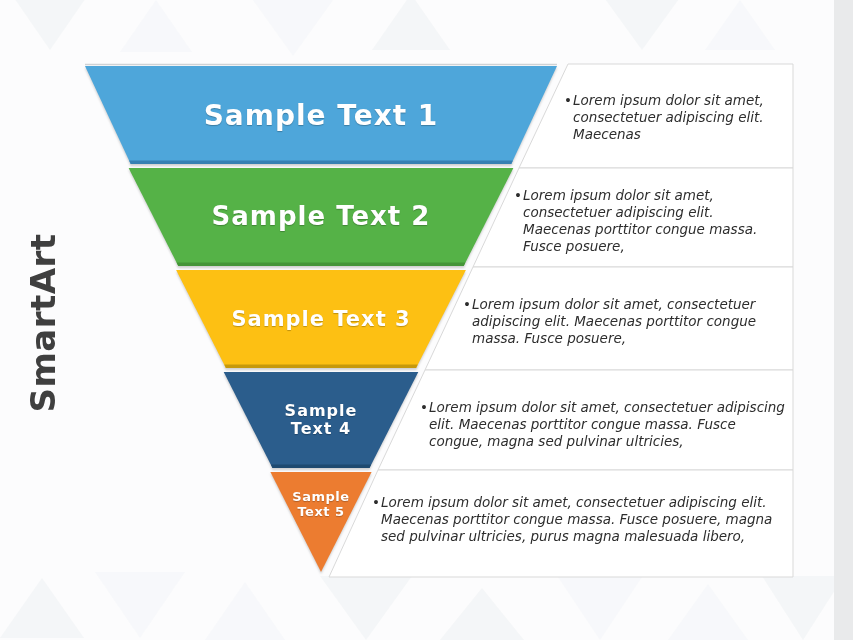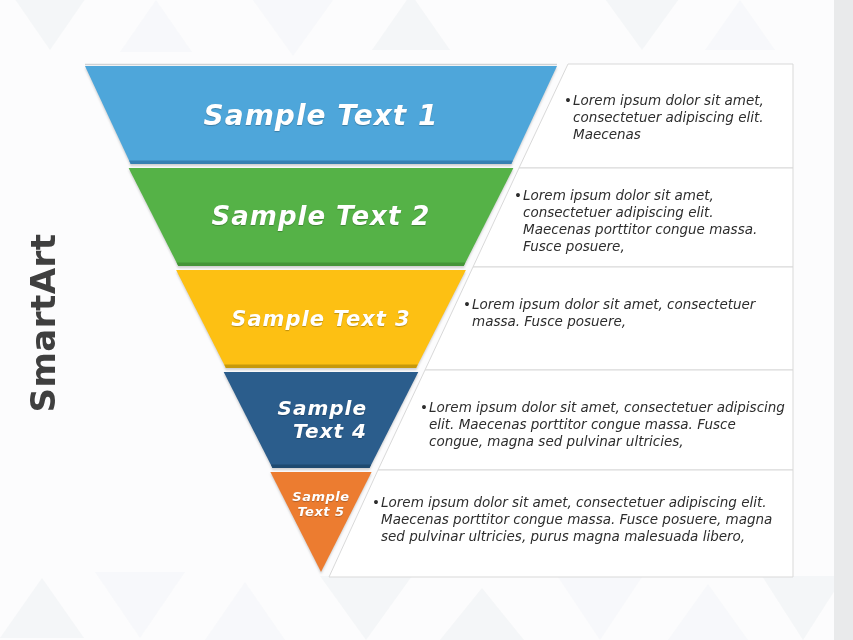--- a/index.html
+++ b/index.html
@@ -15,25 +15,25 @@
   .tri.lite{background:#f5f7f9;}
 
   .right-strip{position:absolute;top:0;right:0;width:19px;height:640px;background:#e9eaeb;}
 
   .diagram-svg{position:absolute;left:0;top:0;}
   .note-box{fill:#ffffff;stroke:#d9d9d9;stroke-width:1;}
   .seg{filter:drop-shadow(0 2px 1px rgba(90,90,90,.28));}
 
   .funnel-label{position:absolute;transform:translate(-50%,-50%);color:#ffffff;
       font-weight:bold;text-align:center;letter-spacing:1px;line-height:1.15;
-      text-shadow:0 1px 1px rgba(0,0,0,.25);white-space:normal;font-style:italic;}
+      text-shadow:0 1px 1px rgba(0,0,0,.25);white-space:normal;}
   .fl1{font-size:28px;}
   .fl2{font-size:26px;}
   .fl3{font-size:21px;}
-  .fl4{font-size:20px;width:92px;text-align:right;}
+  .fl4{font-size:16px;width:92px;}
   .fl5{font-size:13px;width:70px;letter-spacing:.5px;}
 
   .vertical-title{position:absolute;left:43px;top:323px;
       transform:translate(-50%,-50%) rotate(-90deg);font-size:34px;font-weight:bold;
       color:#3f3f3f;letter-spacing:.5px;white-space:nowrap;}
 
   .note{position:absolute;font-size:13.5px;line-height:17px;color:#2d2d2d;}
   .note .bullet{position:absolute;left:-9px;top:0;}
   .note .nline{white-space:nowrap;font-style:italic;}
 </style>
@@ -111,20 +111,21 @@
     <span class="bullet">•</span>
     <div class="nline">Lorem ipsum dolor sit amet,</div>
     <div class="nline">consectetuer adipiscing elit.</div>
     <div class="nline">Maecenas porttitor congue massa.</div>
     <div class="nline">Fusce posuere,</div>
   </div>
 
   <div class="note" style="left:472px;top:296px">
     <span class="bullet">•</span>
     <div class="nline">Lorem ipsum dolor sit amet, consectetuer</div>
+    <div class="nline">adipiscing elit. Maecenas porttitor congue</div>
     <div class="nline">massa. Fusce posuere,</div>
   </div>
 
   <div class="note" style="left:429px;top:399px">
     <span class="bullet">•</span>
     <div class="nline">Lorem ipsum dolor sit amet, consectetuer adipiscing</div>
     <div class="nline">elit. Maecenas porttitor congue massa. Fusce</div>
     <div class="nline">congue, magna sed pulvinar ultricies,</div>
   </div>
 

